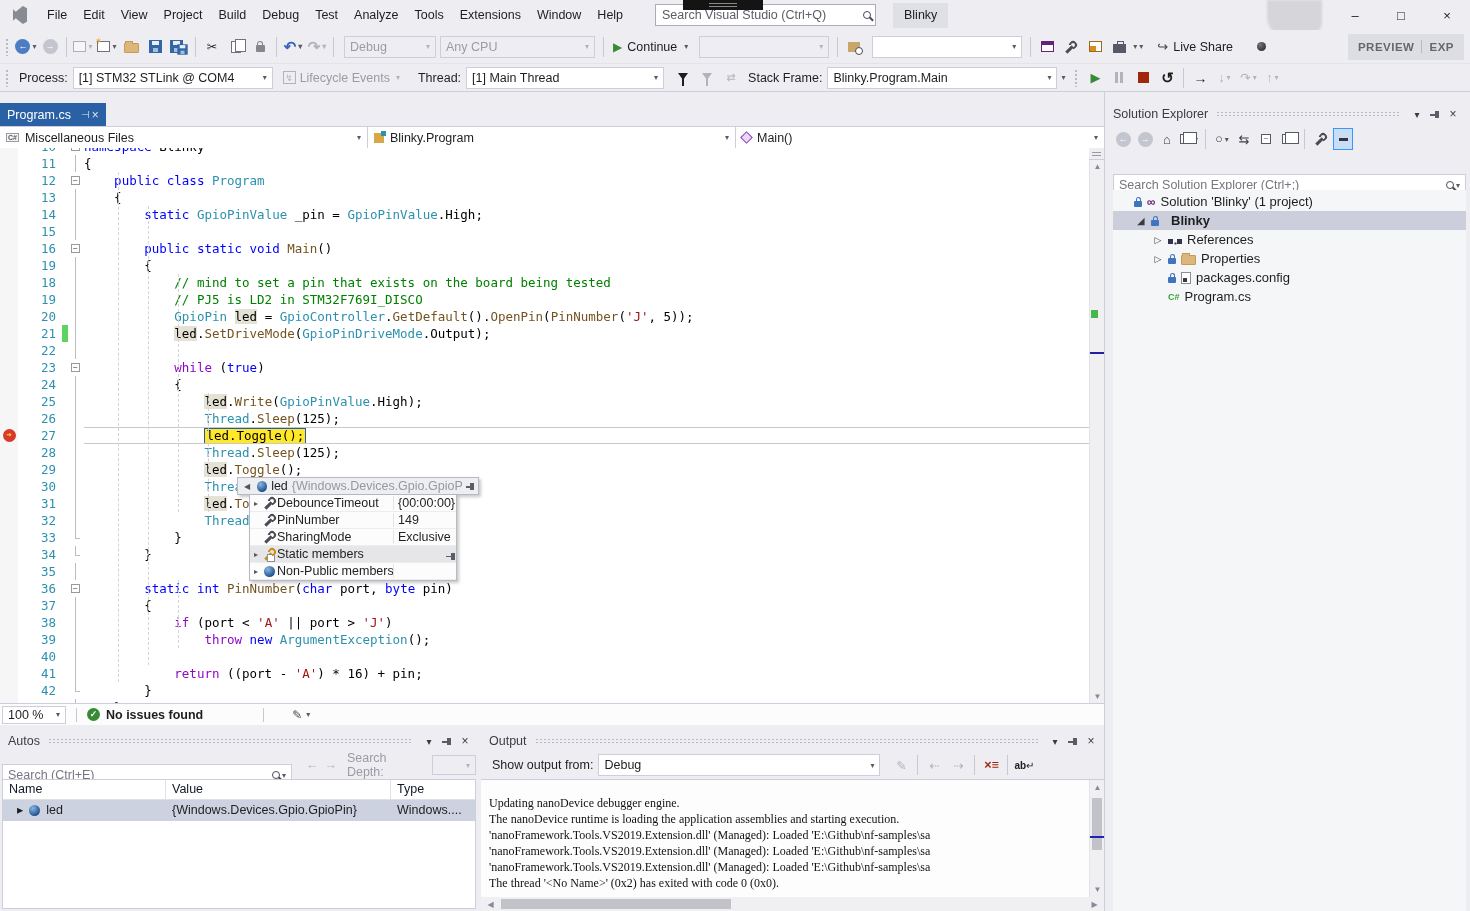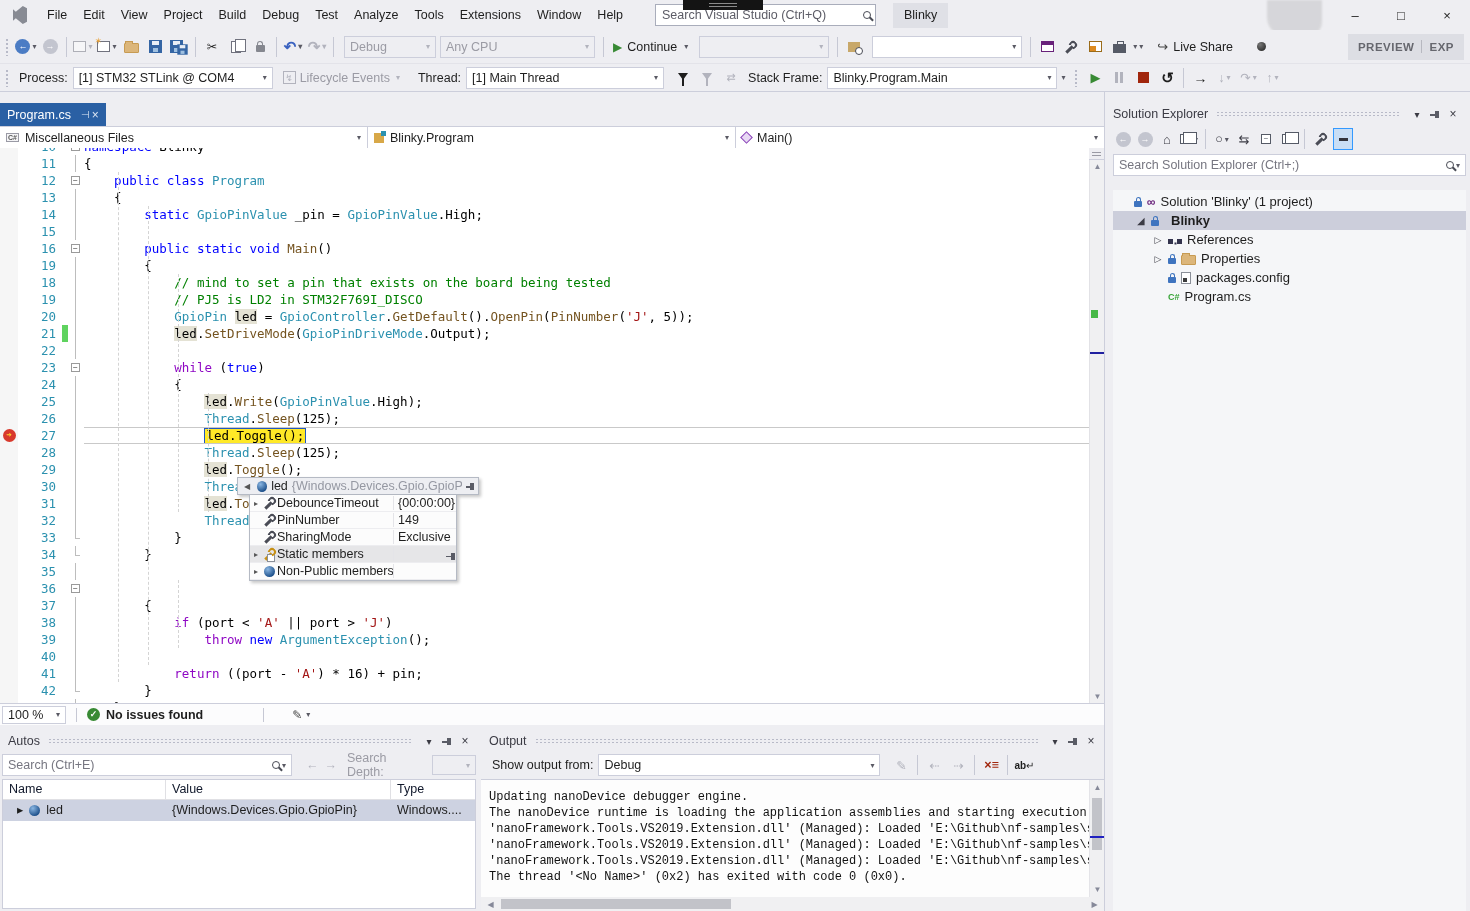--- a/index.html
+++ b/index.html
@@ -143,33 +143,33 @@
   .dt-name { flex:1; border-right:1px solid #e4e4e8; padding-right:2px; white-space:nowrap; overflow:hidden; }
   .dt-val { width:62px; flex:none; padding-left:4px; white-space:nowrap; }
   .statbox { width:8px; height:8px; border:1px solid #8a8f98; background:#fff; position:absolute; left:3px; bottom:-2px; }
 
   
   .panel { position:absolute; top:731px; height:180px; background:#eeeef2; }
   .p-title { height:20px; display:flex; align-items:center; padding:0 4px 0 8px; color:#3b3b44; }
   .dots { flex:1; height:6px; margin:0 8px; background-image:radial-gradient(#b8bac8 0.8px, transparent 1px); background-size:4px 3px; }
   .p-ico { width:18px; text-align:center; color:#3b3b44; font-size:10px; display:flex; justify-content:center; align-items:center; height:18px; }
   .autos-search { margin:2px 2px; height:24px; display:flex; align-items:center; }
-  .srchbox { height:22px; background:#fff; border:1px solid #cccedb; display:flex; align-items:center; padding:0 5px; }
+  .srchbox { height:22px; background:#fff; border:1px solid #cccedb; display:flex; align-items:center; padding:0 5px;margin-top:20px; }
   .srchbox input { flex:1; border:none; outline:none; background:transparent; font:12.5px "Liberation Sans",sans-serif; color:#444; }
   .srchbox input::placeholder { color:#767680; }
   .grid { position:absolute; left:2px; right:2px; top:48px; bottom:2px; background:#fff; border:1px solid #cccedb; }
   .g-head { display:flex; height:20px; border-bottom:1px solid #e0e0e4; color:#0f172a; }
   .g-hcell { border-right:1px solid #e0e0e4; padding:2px 4px 0 6px; }
   .g-row { display:flex; height:21px; align-items:center; }
   .g-row.sel { background:#cdd2e1; }
   .g-cell { padding:0 4px 0 6px; white-space:nowrap; overflow:hidden; height:21px; line-height:21px; }
 
   .out-toolbar { height:28px; display:flex; align-items:center; padding:0 6px; }
   .out-body { position:absolute; left:0; right:0; top:48px; bottom:14px; background:#fdfdfd; border-top:1px solid #cccedb; overflow:hidden; }
-  .out-lines { position:absolute; left:8px; top:9px; right:18px; font-family:Liberation Mono, monospace; font-size:12px; line-height:16px; color:#111; white-space:pre; }
+  .out-lines { position:absolute; left:8px; top:15px; right:18px; font-family:Liberation Serif, serif; font-size:12px; line-height:16px; color:#111; white-space:pre; }
   .out-vscroll { position:absolute; right:0; top:0; bottom:0; width:15px; background:#f0f0f2; border-left:1px solid #e4e4e8; }
   .out-hscroll { position:absolute; left:0; right:0; bottom:0; height:14px; background:#f0f0f2; }
   .thumb { background:#c2c3c9; position:absolute; }
 
   
   .se { position:absolute; left:1104px; top:92px; width:366px; bottom:0; background:#eeeef2; border-left:1px solid #cccedb; }
   .se-inner { position:absolute; left:8px; right:4px; top:12px; bottom:0; }
   .se-toolbar { height:30px; display:flex; align-items:center; gap:2px; }
   .se-tool { min-width:20px; height:22px; display:flex; align-items:center; justify-content:center; color:#3b3b44; }
   .se-tool.selected { border:1px solid #3399ff; background:#c9def5; }
@@ -627,20 +627,21 @@
           </div>
           <div class="c-code"></div>
         </div>
         <div class="crow">
           <div class="c-glyph"></div>
           <div class="c-num">36</div>
           <div class="c-chg"></div>
           <div class="c-fold">
             <span class="fold-minus">−</span>
           </div>
+          <div class="c-code"><span class="sg-p">        </span><span class="sg-k">static</span><span class="sg-p"> </span><span class="sg-k">int</span><span class="sg-p"> </span><span class="sg-m">PinNumber</span><span class="sg-p">(</span><span class="sg-k">char</span><span class="sg-p"> port, </span><span class="sg-k">byte</span><span class="sg-p"> pin)</span></div>
         </div>
         <div class="crow">
           <div class="c-glyph"></div>
           <div class="c-num">37</div>
           <div class="c-chg"></div>
           <div class="c-fold">
             <span class="fold-bar"></span>
           </div>
           <div class="c-code"><span class="sg-p">        {</span></div>
         </div>

